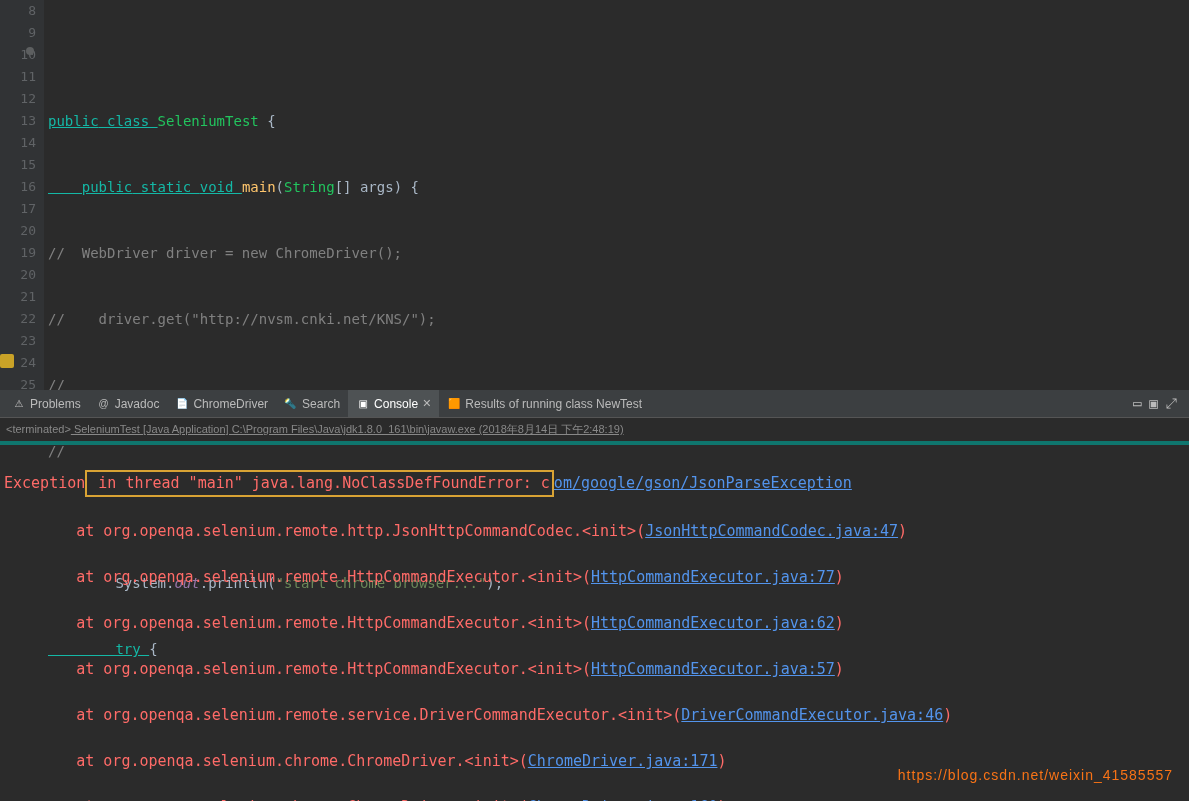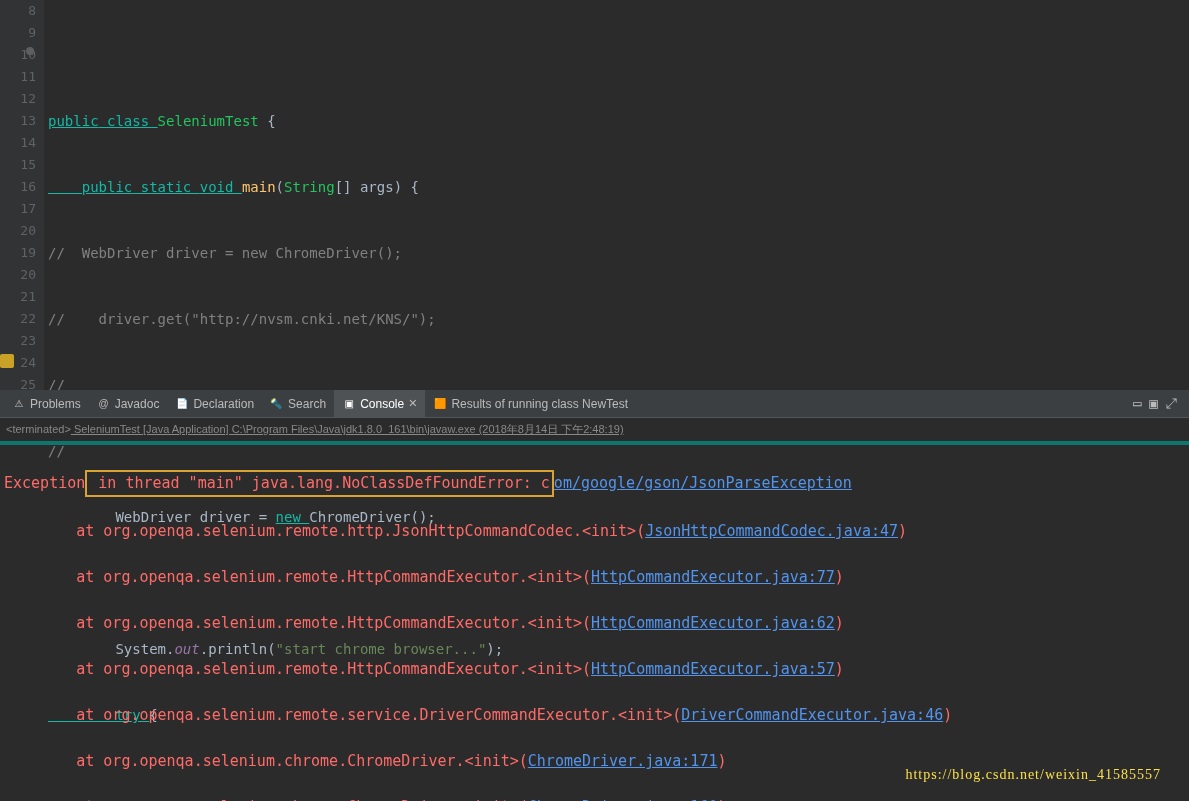--- a/index.html
+++ b/index.html
@@ -128,25 +128,25 @@
 }
 .err-red { color: #ff6b68; }
 .err-link { color: #5394ec; text-decoration: underline; }
 .highlight-box {
   border: 2px solid #d9a334;
   padding: 0 2px;
   display: inline-block;
 }
 .watermark {
   position: absolute;
-  right: 28px;
+  right: 16px;
   bottom: 18px;
-  color: #fde047;
+  color: #f97316;
   font-size: 14px;
-  font-family: Liberation Serif, serif;
+  font-family: Liberation Sans, sans-serif;
   letter-spacing: 1px;
   pointer-events: none;
 }
 </style>
 </head>
 <body>
 
 <div class="editor-area">
   <div class="gutter">
     <div class="gutter-icon-breakpoint"></div>
@@ -171,21 +171,20 @@
     <div class="gutter-line">25</div>
   </div>
   <div class="code-area">
     <div class="code-line"></div>
     <div class="code-line"><span class="kw">public</span><span class="kw"> class </span><span class="type">SeleniumTest</span><span> {</span></div>
     <div class="code-line"><span class="kw">    public</span><span class="kw"> static </span><span class="kw">void </span><span class="method">main</span><span>(</span><span class="type">String</span><span>[] args) {</span></div>
     <div class="code-line"><span class="cmt">//  WebDriver driver = new ChromeDriver();</span></div>
     <div class="code-line"><span class="cmt">//    driver.get("http://nvsm.cnki.net/KNS/");</span></div>
     <div class="code-line"><span class="cmt">//</span></div>
     <div class="code-line"><span class="cmt">//</span></div>
-    <div class="code-line"><span>        WebDriver driver = </span><span class="kw">new </span><span>ChromeDriver</span><span>();</span></div>
     <div class="code-line"></div>
     <div class="code-line"><span>        System.</span><span class="field">out</span><span>.println(</span><span class="str">"start chrome browser..."</span><span>);</span></div>
     <div class="code-line"><span class="kw">        try </span><span>{</span></div>
     
     
     
     
     
   </div>
 </div>
@@ -194,21 +193,21 @@
   <div class="tab">
       <span class="tab-icon">⚠</span>
       <span>Problems</span>
     </div>
   <div class="tab">
       <span class="tab-icon">@</span>
       <span>Javadoc</span>
     </div>
   <div class="tab">
       <span class="tab-icon">📄</span>
-      <span>Declaration</span>
+      <span>ChromeDriver</span>
     </div>
   <div class="tab">
       <span class="tab-icon">🔦</span>
       <span>Search</span>
     </div>
   <div class="tab active">
       <span class="tab-icon">▣</span>
       <span>Console</span>
       <span class="tab-close">✕</span>
     </div>

